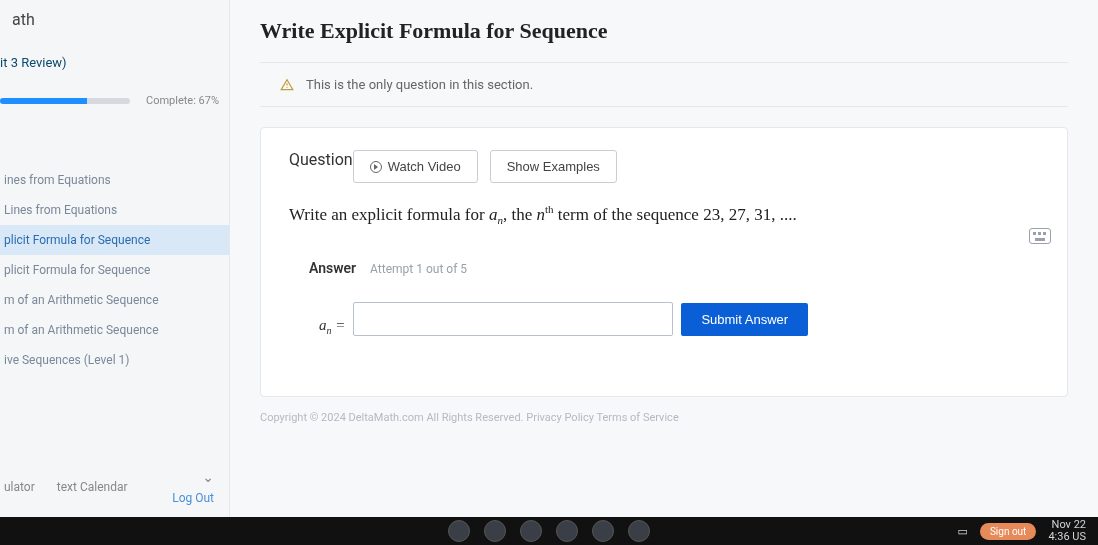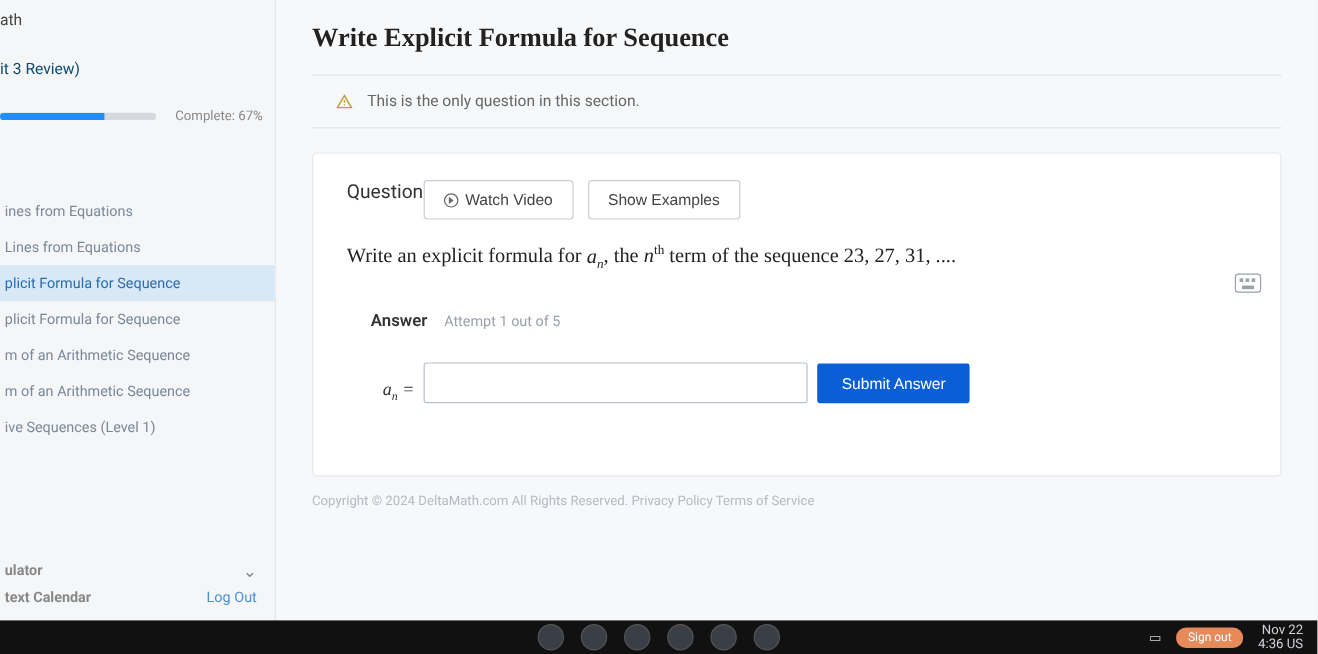--- a/index.html
+++ b/index.html
@@ -16,22 +16,23 @@
   .sidebar {
     width: 230px;
     background: #f5f6f8;
     padding: 10px 0 0 0;
     display: flex;
     flex-direction: column;
     border-right: 1px solid #e5e7eb;
   }
   .sidebar-top {
     padding: 0 15px 8px 0;
-    font-size: 13px;
+    font-size: 16px;
     color: #444;
+    margin-left: 12px;
   }
   .unit-title {
     padding: 18px 15px 6px 0;
     font-size: 13px;
     color: #0c4a6e;
   }
   .progress-row {
     display: flex;
     align-items: center;
     padding: 18px 10px 6px 0;
@@ -275,21 +276,21 @@
       <div class="nav-item"></div>
       <div class="nav-item">ines from Equations</div>
       <div class="nav-item">Lines from Equations</div>
       <div class="nav-item active">plicit Formula for Sequence</div>
       <div class="nav-item">plicit Formula for Sequence</div>
       <div class="nav-item">m of an Arithmetic Sequence</div>
       <div class="nav-item">m of an Arithmetic Sequence</div>
       <div class="nav-item">ive Sequences (Level 1)</div>
     </div>
     <div class="sidebar-bottom">
-      <div style="display:flex;flex-direction:column;gap:9px;font-weight:bold;">
+      <div style="display:flex;flex-direction:row;gap:22px;">
         <span>ulator</span>
         <span>text Calendar</span>
       </div>
       <div style="display:flex;flex-direction:column;align-items:flex-end;gap:6px;">
         <span class="chev">⌄</span>
         <span class="logout">Log Out</span>
       </div>
     </div>
   </div>
 

